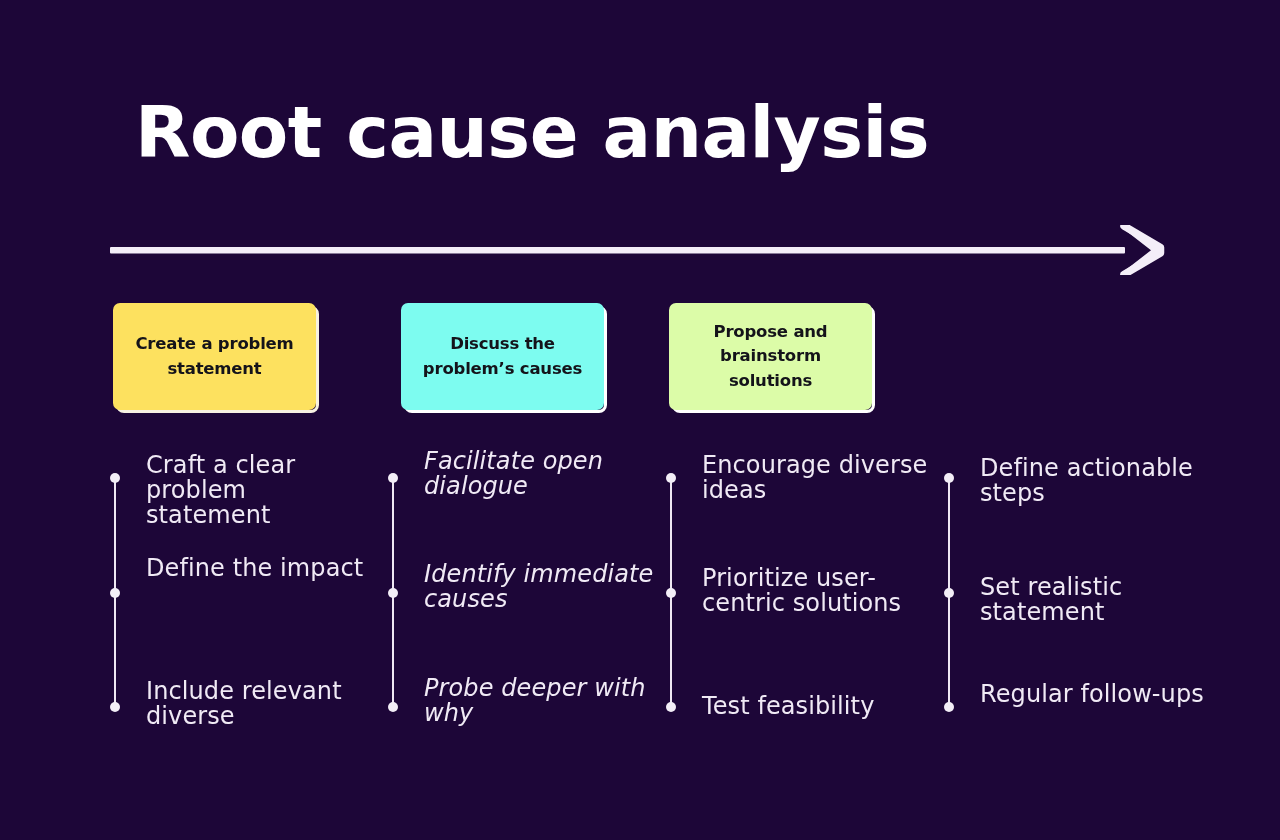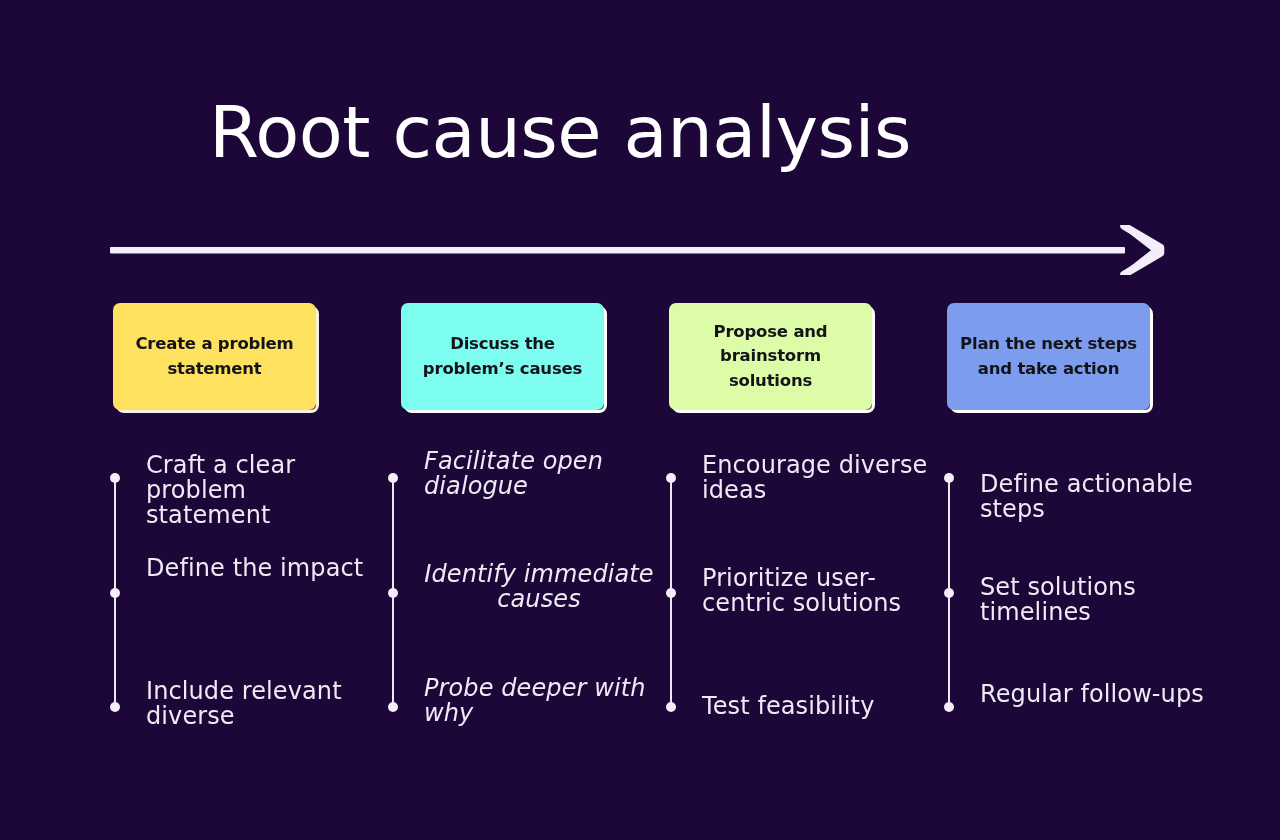--- a/index.html
+++ b/index.html
@@ -24,25 +24,24 @@
 
   
   .title {
     position: absolute;
     left: 0;
     top: 84px;
     width: 1064px;
     text-align: center;
     font-size: 72px;
     line-height: 96px;
-    font-weight: 400;
+    font-weight: 700;
     letter-spacing: -0.5px;
     color: #ffffff;
     font-family: "DejaVu Sans", "Liberation Sans", sans-serif;
-    padding-left: 28px;
   }
 
   
   .arrow-wrap {
     position: absolute;
     left: 110px;
     top: 225px;
     width: 1056px;
     height: 50px;
   }
@@ -150,23 +149,23 @@
   }
   .item-1 { top: 13px; }
   .item-2 { top: 126px; }
   .item-3 { top: 240px; }
 
   
   .col-3 .item-1, .col-1 .item-1 { top: 13px; }
   .col-3 .item-2, .col-1 .item-2 { top: 116px; }
   .col-3 .item-3, .col-1 .item-3 { top: 240px; }
   .col-2 .item-1 { top: 9px; }
-  .col-2 .item-2 { top: 122px; text-align: center; }
+  .col-2 .item-2 { top: 122px; }
   .col-2 .item-3 { top: 236px; }
-  .col-4 .item-1 { top: 16px; margin-top: 16px; }
+  .col-4 .item-1 { top: 16px; }
   .col-4 .item-2 { top: 135px; }
   .col-4 .item-3 { top: 242px; }
   .col-3 .item-2 { top: 126px; }
   .col-3 .item-3 { top: 254px; }
   .col-1 .item-3 { top: 239px; }
 </style>
 </head>
 <body style="background: rgb(29, 6, 56);">
 
 <div class="slide">
@@ -197,26 +196,20 @@
       </div>
     </div>
 
     <div class="card card-3">
       <div class="card-outline" style="border-color: rgb(255, 255, 255);"></div>
       <div class="card-fill" style="background: rgb(220, 252, 168); color: rgb(20, 19, 26);">
         <div class="card-label">Propose and brainstorm solutions</div>
       </div>
     </div>
 
-    <div class="card card-4">
-      <div class="card-outline" style="border-color: rgb(255, 255, 255);"></div>
-      <div class="card-fill" style="background: rgb(124, 156, 238); color: rgb(20, 19, 26);">
-        <div class="card-label">Plan the next steps and take action</div>
-      </div>
-    </div>
 
   </div>
 
   <div class="columns">
 
     <div class="column col-1">
       <div class="col-line"></div>
       <div class="col-dot dot-1"></div>
       <div class="col-dot dot-2"></div>
       <div class="col-dot dot-3"></div>
@@ -244,19 +237,19 @@
       <div class="col-item item-2">Prioritize user-centric solutions</div>
       <div class="col-item item-3">Test feasibility</div>
     </div>
 
     <div class="column col-4">
       <div class="col-line"></div>
       <div class="col-dot dot-1"></div>
       <div class="col-dot dot-2"></div>
       <div class="col-dot dot-3"></div>
       <div class="col-item item-1">Define actionable steps</div>
-      <div class="col-item item-2">Set solutions timelines</div>
+      <div class="col-item item-2">Set realistic statement</div>
       <div class="col-item item-3">Regular follow-ups</div>
     </div>
 
   </div>
 
 </div>
 
 </body></html>

